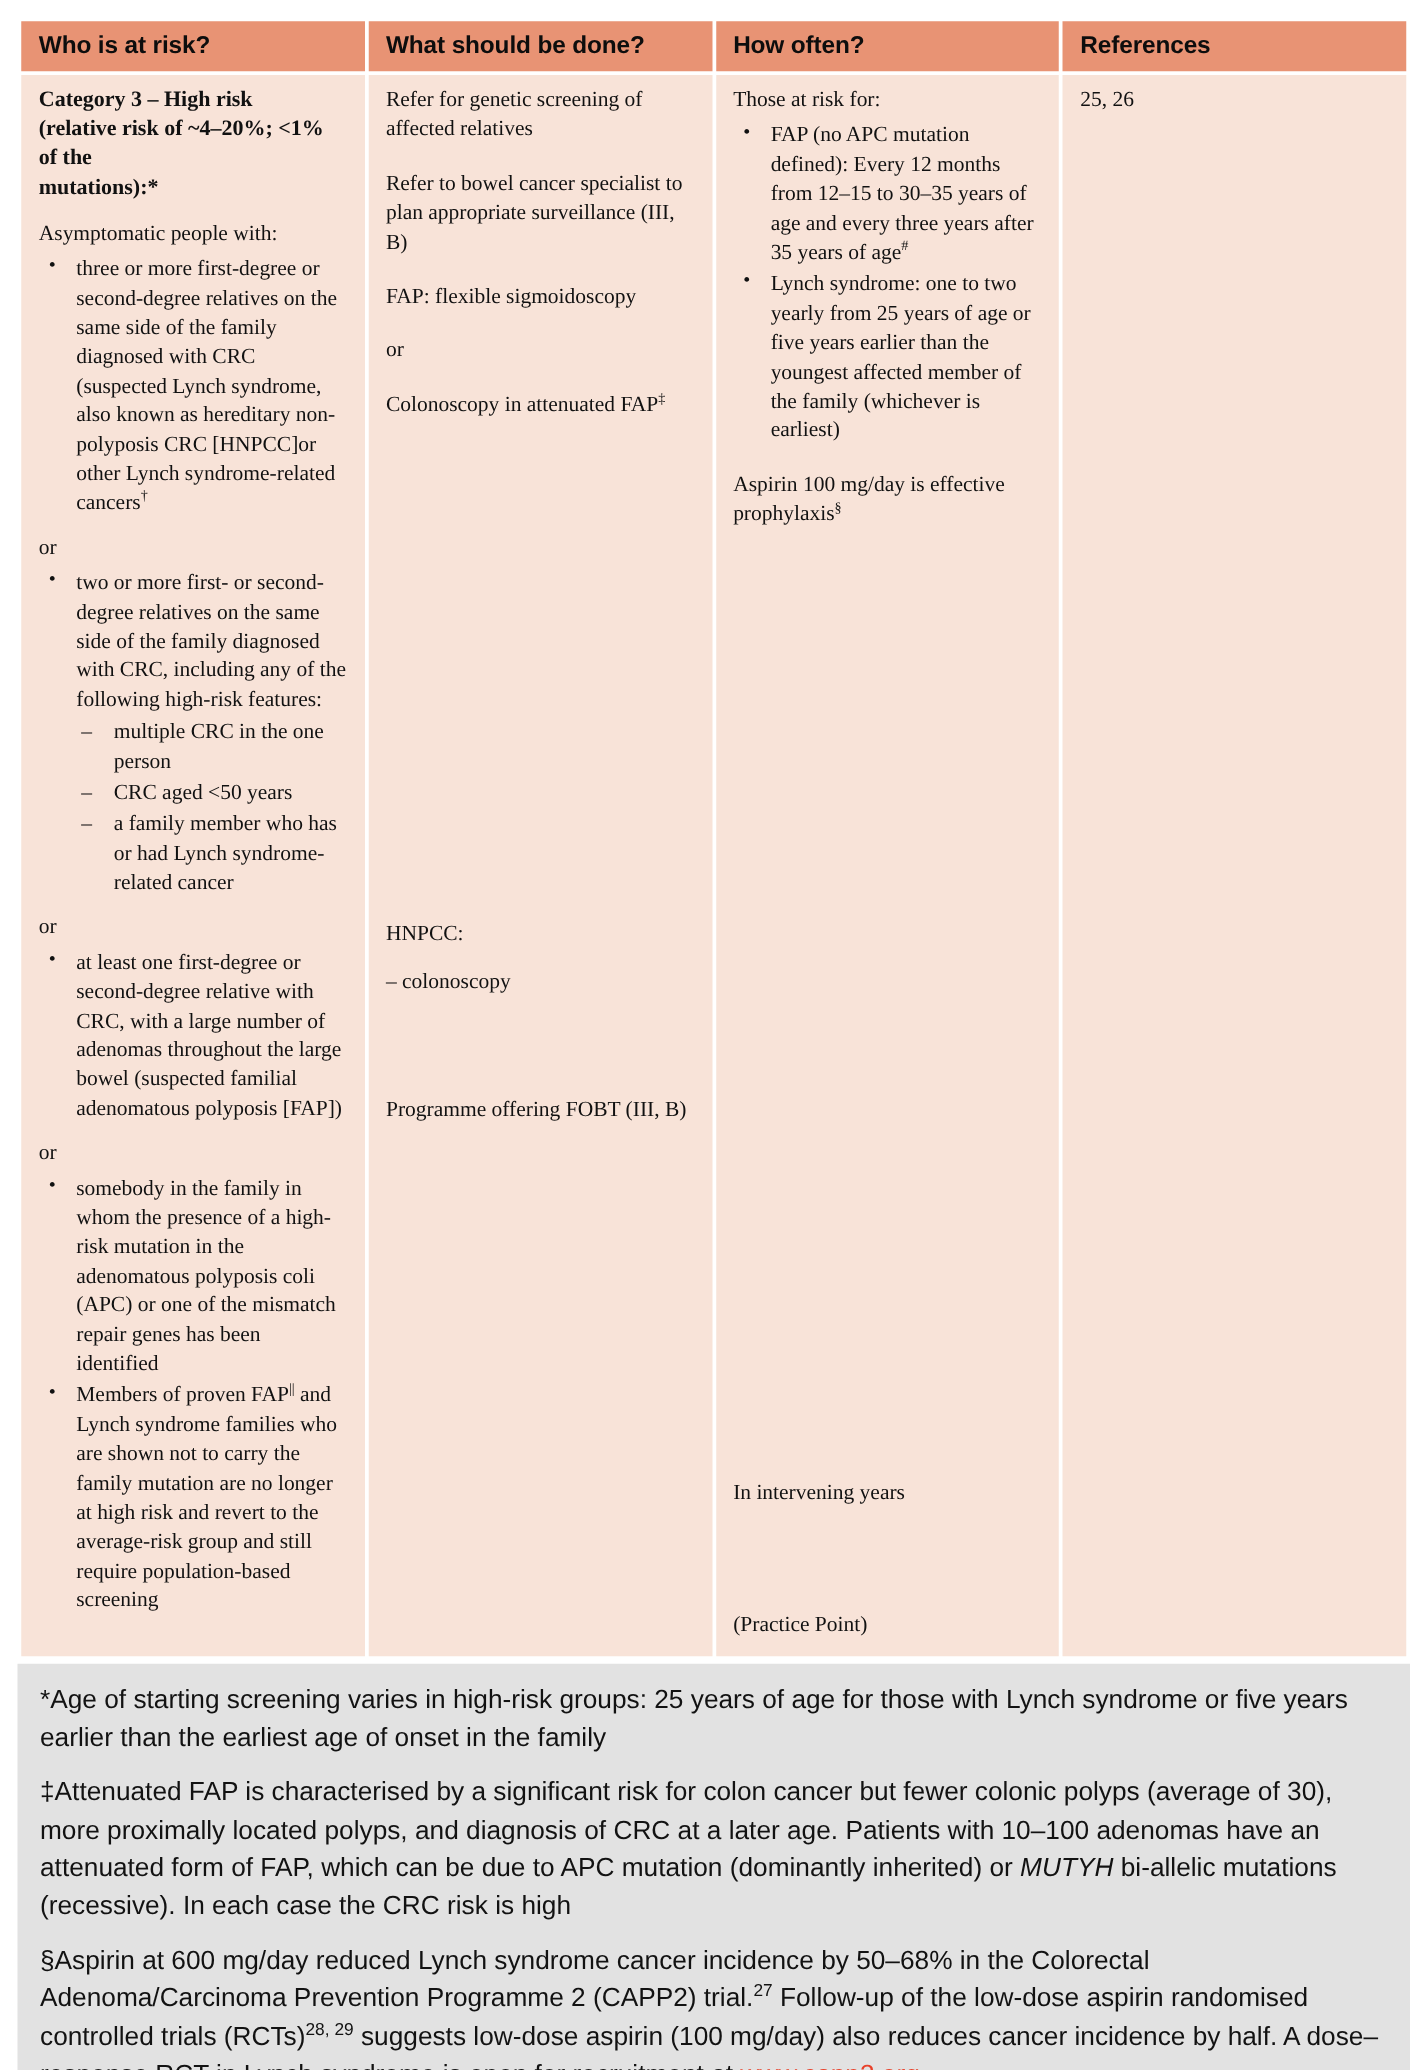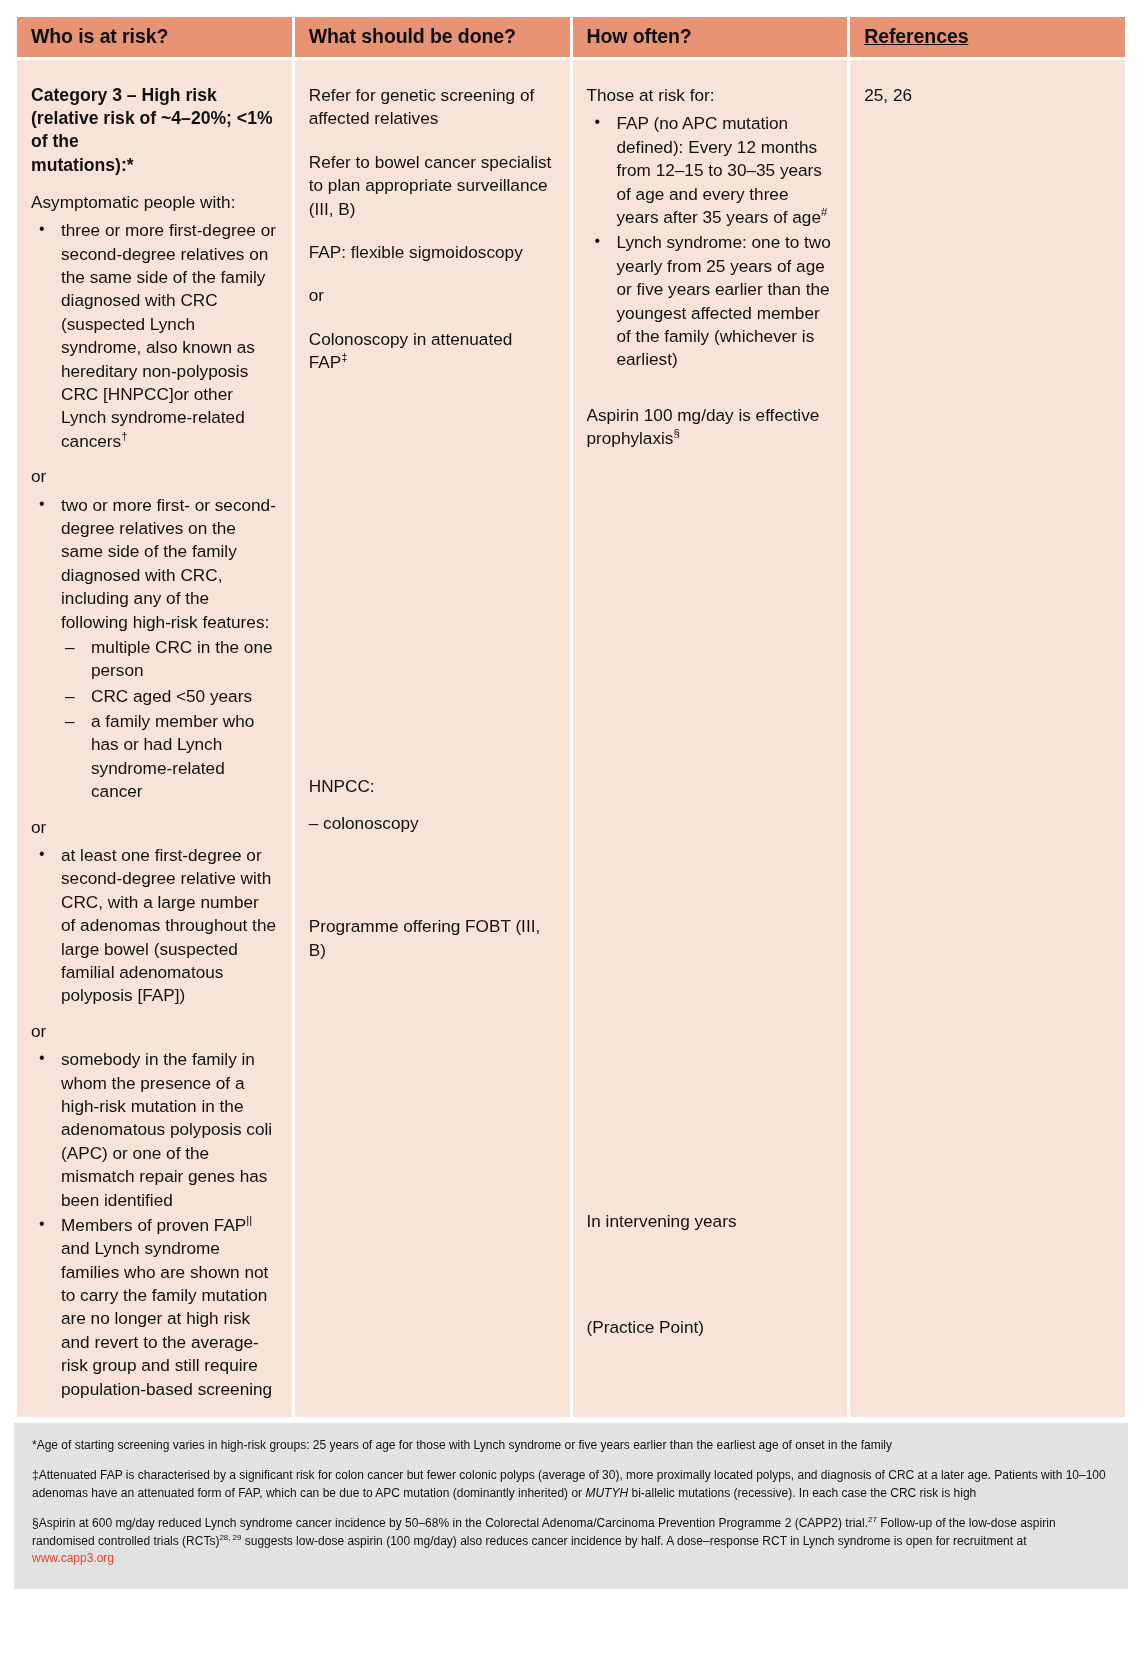--- a/index.html
+++ b/index.html
@@ -32,28 +32,29 @@
   table.risk-table th {
     background: #e89374;
     color: #0d0d0d;
     font-size: 19.5px;
     font-weight: bold;
     text-align: left;
     padding: 8px 10px 9px 14px;
     vertical-align: middle;
     letter-spacing: -0.1px;
   }
-  th.th-references { text-align: center; padding-left: 6px; padding-right: 6px; text-decoration: underline;}
+  th.th-references { text-align: center; padding-left: 6px; padding-right: 6px;}
   table.risk-table td {
     background: #f8e3d8;
     vertical-align: top;
-    padding: 24px 14px 14px 14px;
+    padding: 8px 14px 14px 14px;
     font-size: 17.2px;
     line-height: 1.36;
     color: #111111;
+    font-family: Liberation Serif, serif;
   }
   td.col-who   { width: 442px; }
   td.col-what  { width: 250px; }
   td.col-often { width: 228px; }
   td.col-refs  { width: 136px; text-align: left; }
 
   .cat-title {
     font-weight: bold;
     font-size: 17.6px;
     line-height: 1.32;
@@ -114,21 +115,21 @@
   
   .footnotes {
     background: #e2e2e2;
     margin-top: 3px;
     padding: 14px 18px 22px 18px;
     width: 1114px;
     box-sizing: border-box;
   }
   .footnotes p {
     margin: 0 0 13px 0;
-    font-size: 12px;
+    font-size: 21px;
     line-height: 1.45;
     color: #121212;
   }
   .footnotes p:last-child { margin-bottom: 0; }
   .footnotes em { font-style: italic; }
   .link { color: #e8412a; }
 </style>
 </head>
 <body>
 
@@ -204,21 +205,21 @@
         </td>
 
         <td class="col-often">
           <p class="lead">Those at risk for:</p>
 
           <ul class="bullets">
             <li><span>FAP (no APC mutation defined): Every 12 months from 12–15 to 30–35 years of age and every three years after 35 years of age</span><sup>#</sup></li>
             <li>Lynch syndrome: one to two yearly from 25 years of age or five years earlier than the youngest affected member of the family (whichever is earliest)</li>
           </ul>
 
-          <p class="para" style="margin-top:32px;"><span>Aspirin 100 mg/day is effective prophylaxis</span><sup>§</sup></p>
+          <p class="para" style="margin-top:20px;"><span>Aspirin 100 mg/day is effective prophylaxis</span><sup>§</sup></p>
 
           <div class="spacer-often1"></div>
 
           <p class="para">In intervening years</p>
 
           <div class="spacer-often2"></div>
 
           <p class="para">(Practice Point)</p>
         </td>
 

